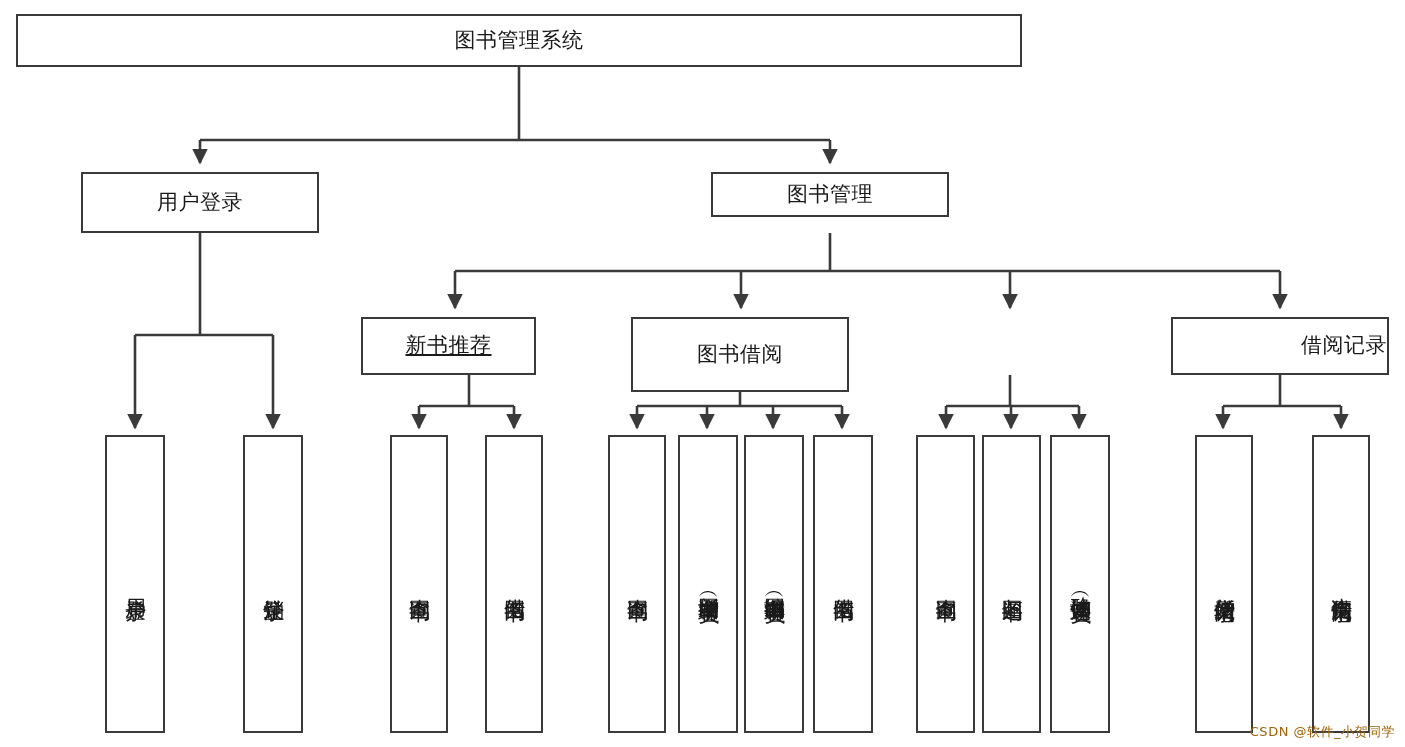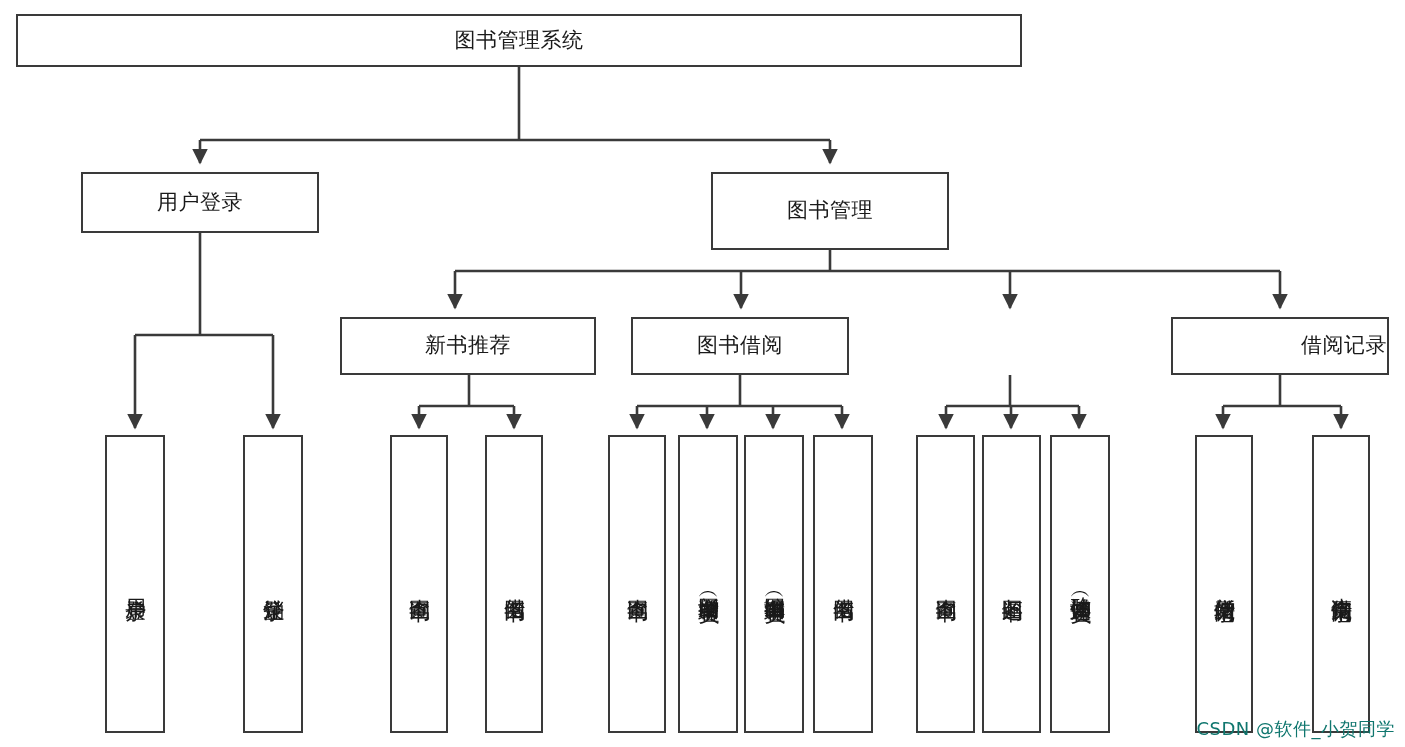--- a/index.html
+++ b/index.html
@@ -48,22 +48,22 @@
   }
   .node.v .vtxt {
     writing-mode: vertical-rl;
     text-orientation: upright;
     display: block;
   }
   .watermark {
     position: absolute;
     right: 10px;
     bottom: 6px;
-    font-size: 18px;
-    color: #0f766e;
+    font-size: 13px;
+    color: #a16207;
     white-space: nowrap;
     letter-spacing: 0.5px;
   }
 </style>
 </head>
 <body>
 
 <div id="canvas">
 
   <svg class="lines" viewBox="0 0 1405 747" xmlns="http://www.w3.org/2000/svg">
@@ -116,28 +116,28 @@
     </g>
   </svg>
 
   <div class="node h" style="left:16px; top:14px; width:1006px; height:53px;">
     <span>图书管理系统</span>
   </div>
 
   <div class="node h" style="left:81px; top:172px; width:238px; height:61px;">
     <span>用户登录</span>
   </div>
-  <div class="node h" style="left:711px; top:172px; width:238px; height:78px;">
+  <div class="node h" style="left:711px; top:172px; width:238px; height:45px;">
     <span>图书管理</span>
   </div>
 
-  <div class="node h" style="left:340px; top:317px; width:256px; height:58px;">
+  <div class="node h" style="left:361px; top:317px; width:175px; height:58px;text-decoration:underline;">
     <span>新书推荐</span>
   </div>
-  <div class="node h" style="left:631px; top:317px; width:218px; height:58px;">
+  <div class="node h" style="left:631px; top:317px; width:218px; height:75px;">
     <span>图书借阅</span>
   </div>
   <div class="node h" style="left:1171px; top:317px; width:218px; height:58px;justify-content:flex-end;">
     <span>借阅记录</span>
   </div>
 
   <div class="node v" style="left:105px; top:435px; width:60px; height:298px;">
     <span class="vtxt">用户登录</span>
   </div>
   <div class="node v" style="left:243px; top:435px; width:60px; height:298px;">

